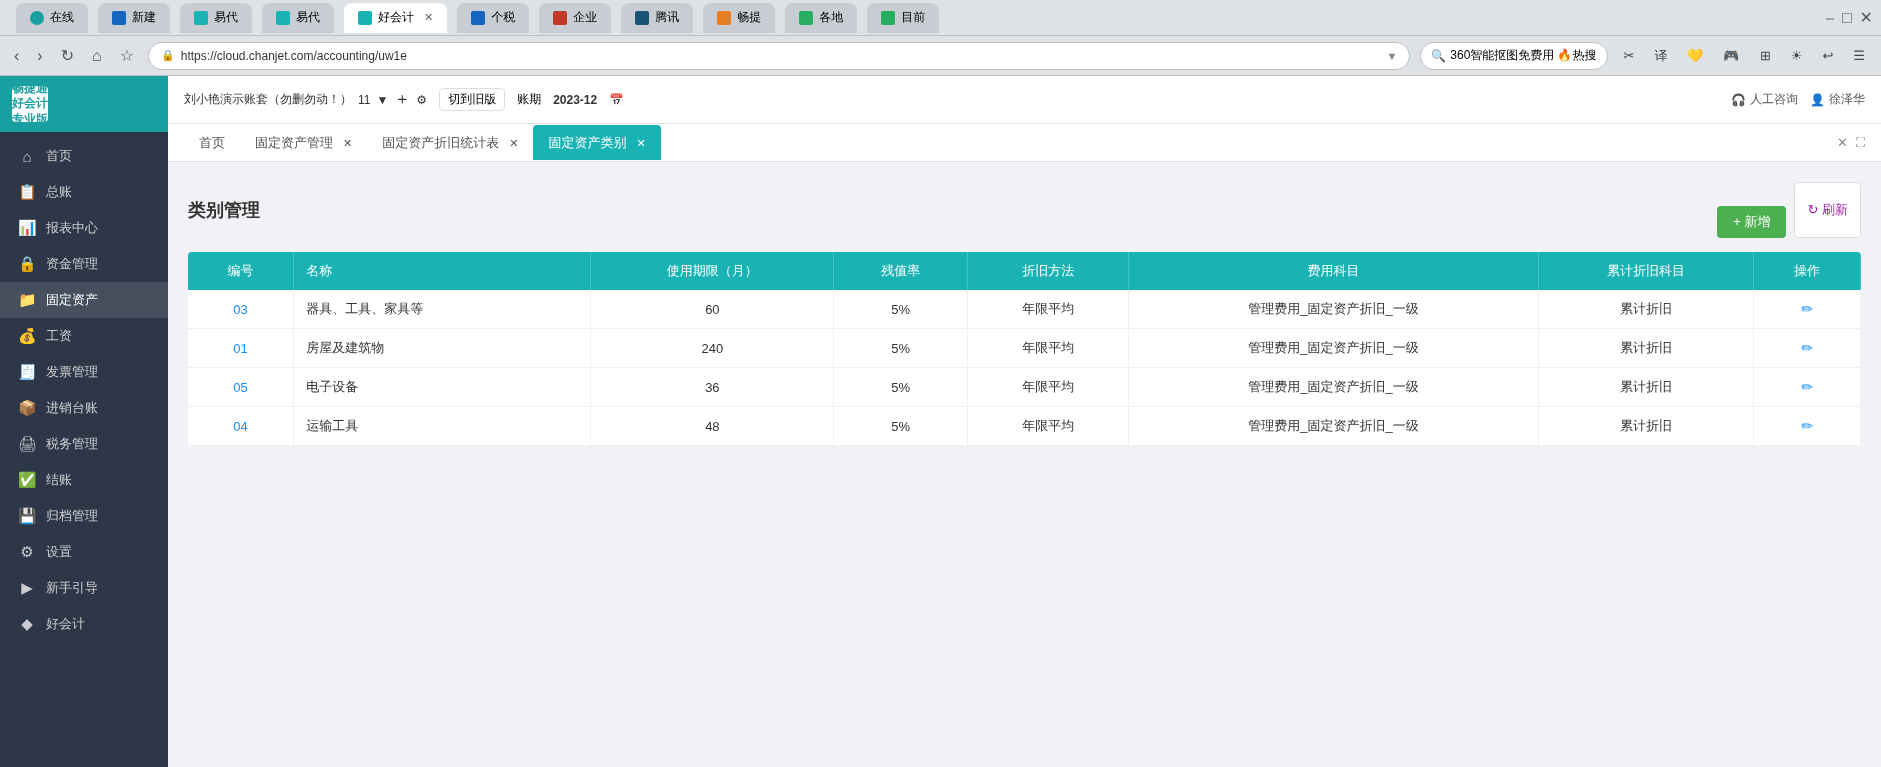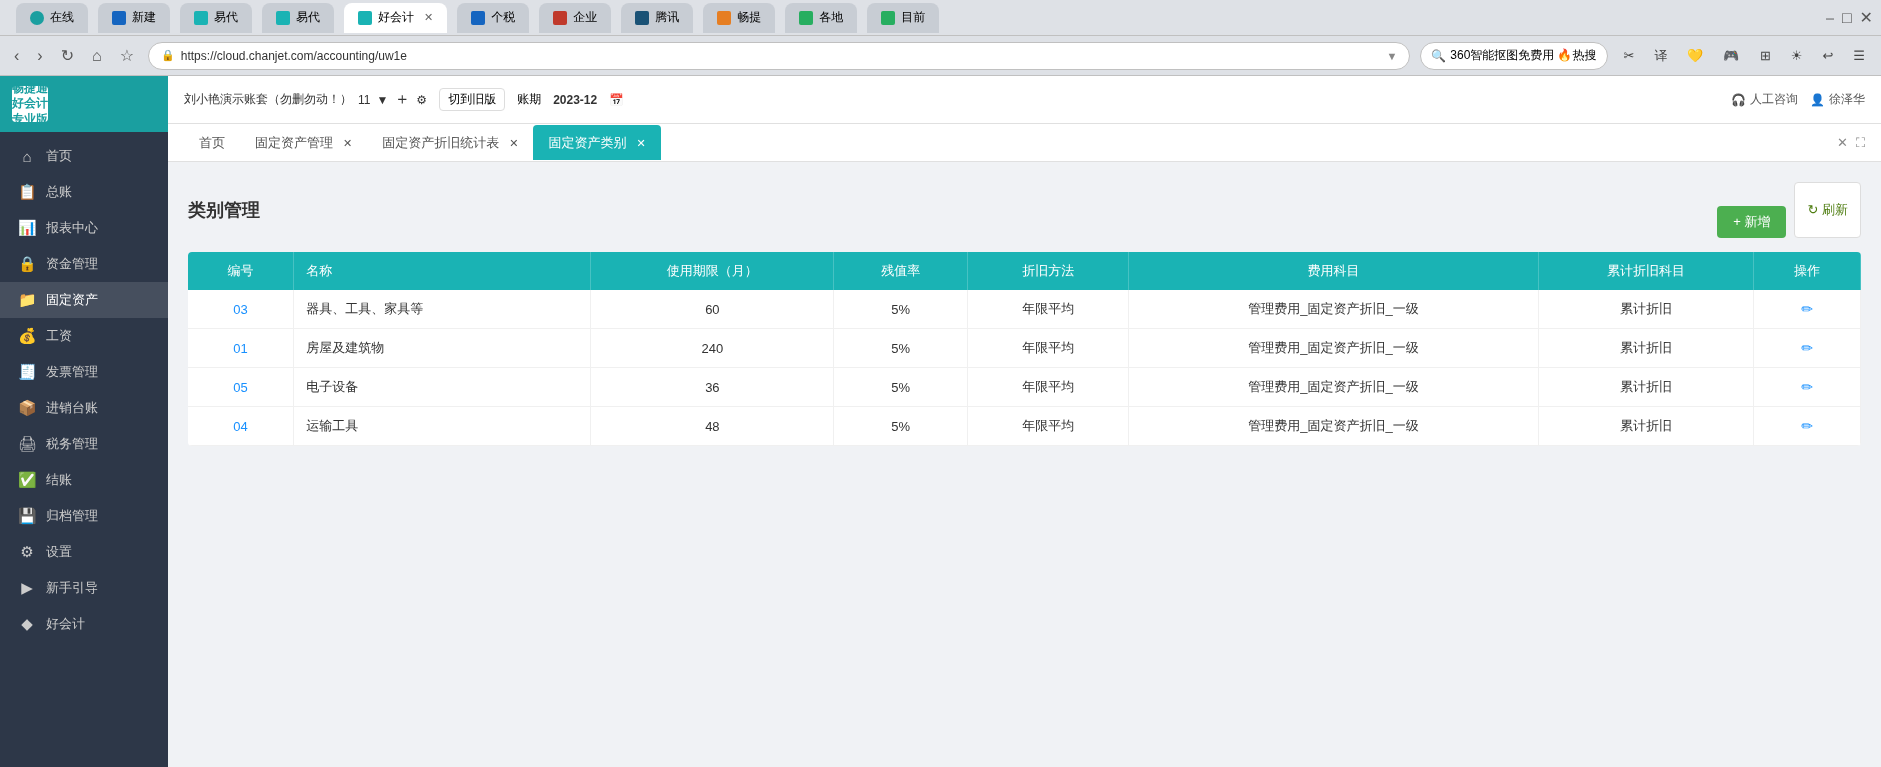--- a/index.html
+++ b/index.html
@@ -50,21 +50,21 @@
     .content-tab { padding: 8px 14px; font-size: 13px; color: #555; cursor: pointer; border: 1px solid transparent; border-bottom: none; display: flex; align-items: center; gap: 6px; }
     .content-tab.active { background: #1ab3b4; color: #fff; border-radius: 4px 4px 0 0; }
     .content-tab .tab-x { font-size: 11px; cursor: pointer; margin-left: 4px; }
     .content-body { flex: 1; padding: 20px; overflow: auto; }
 
     
     .page-header { display: flex; align-items: center; justify-content: space-between; margin-bottom: 14px; }
     .page-title { font-size: 18px; color: #333; font-weight: bold; }
     .header-actions { display: flex; gap: 8px; }
     .btn-add { background: #4caf50; color: #fff; border: none; border-radius: 4px; padding: 7px 16px; font-size: 13px; cursor: pointer; display: flex; align-items: center; gap: 4px; margin-top: 24px; }
-    .btn-refresh { background: #fff; color: #4d7c0f; border: 1px solid #ddd; border-radius: 4px; padding: 7px 12px; font-size: 13px; cursor: pointer; display: flex; align-items: center; gap: 4px; }
+    .btn-refresh { background: #fff; color: #a21caf; border: 1px solid #ddd; border-radius: 4px; padding: 7px 12px; font-size: 13px; cursor: pointer; display: flex; align-items: center; gap: 4px; }
 
     
     .data-table { width: 100%; border-collapse: collapse; background: #fff; border-radius: 4px; overflow: hidden; }
     .data-table thead tr { background: #1ab3b4; color: #fff; }
     .data-table thead th { padding: 10px 12px; text-align: center; font-size: 13px; font-weight: normal; border-right: 1px solid rgba(255,255,255,0.2); }
     .data-table tbody tr { border-bottom: 1px solid #f0f0f0; }
     .data-table tbody td { padding: 10px 12px; text-align: center; font-size: 13px; color: #333; border-right: 1px solid #f0f0f0; }
     .data-table tbody td.code { color: #1890ff; cursor: pointer; }
     .data-table tbody td.name { text-align: left; }
     .edit-icon { color: #1890ff; cursor: pointer; font-size: 14px; }

